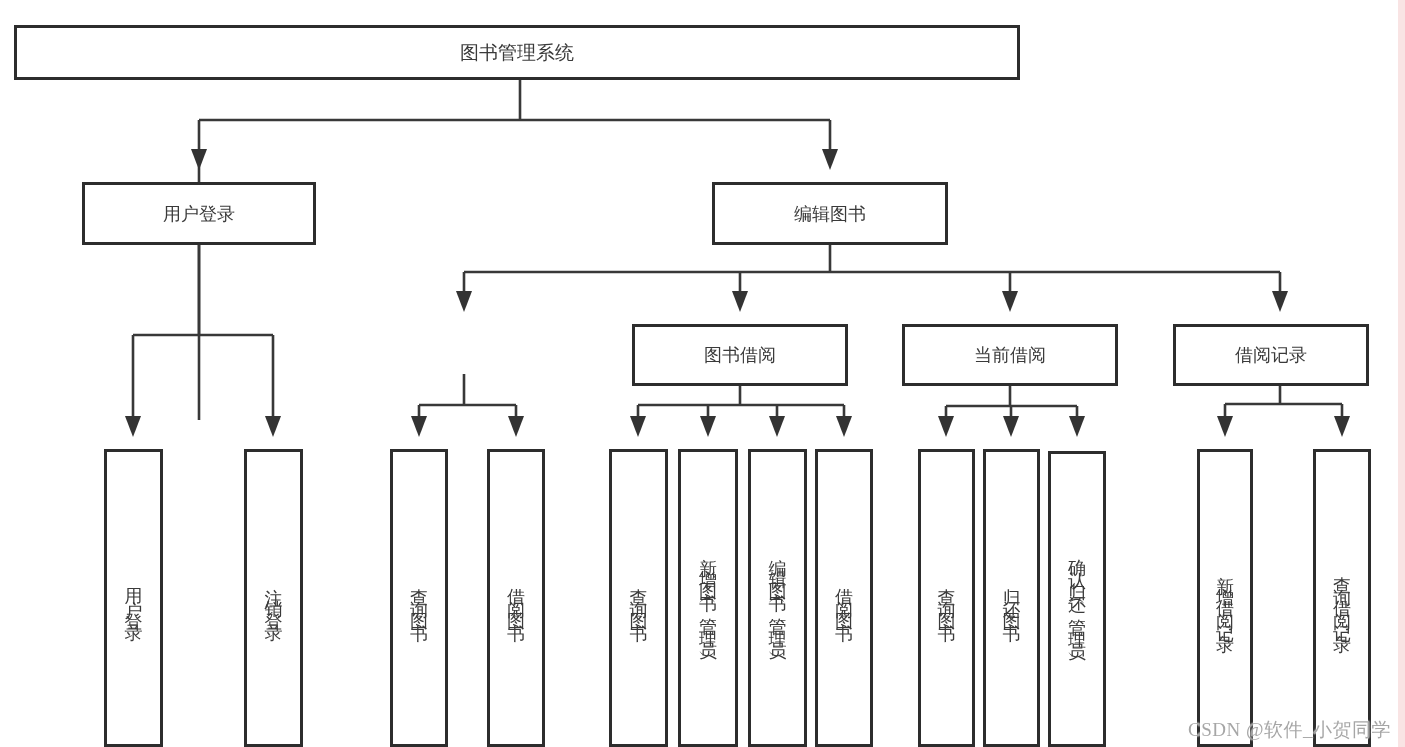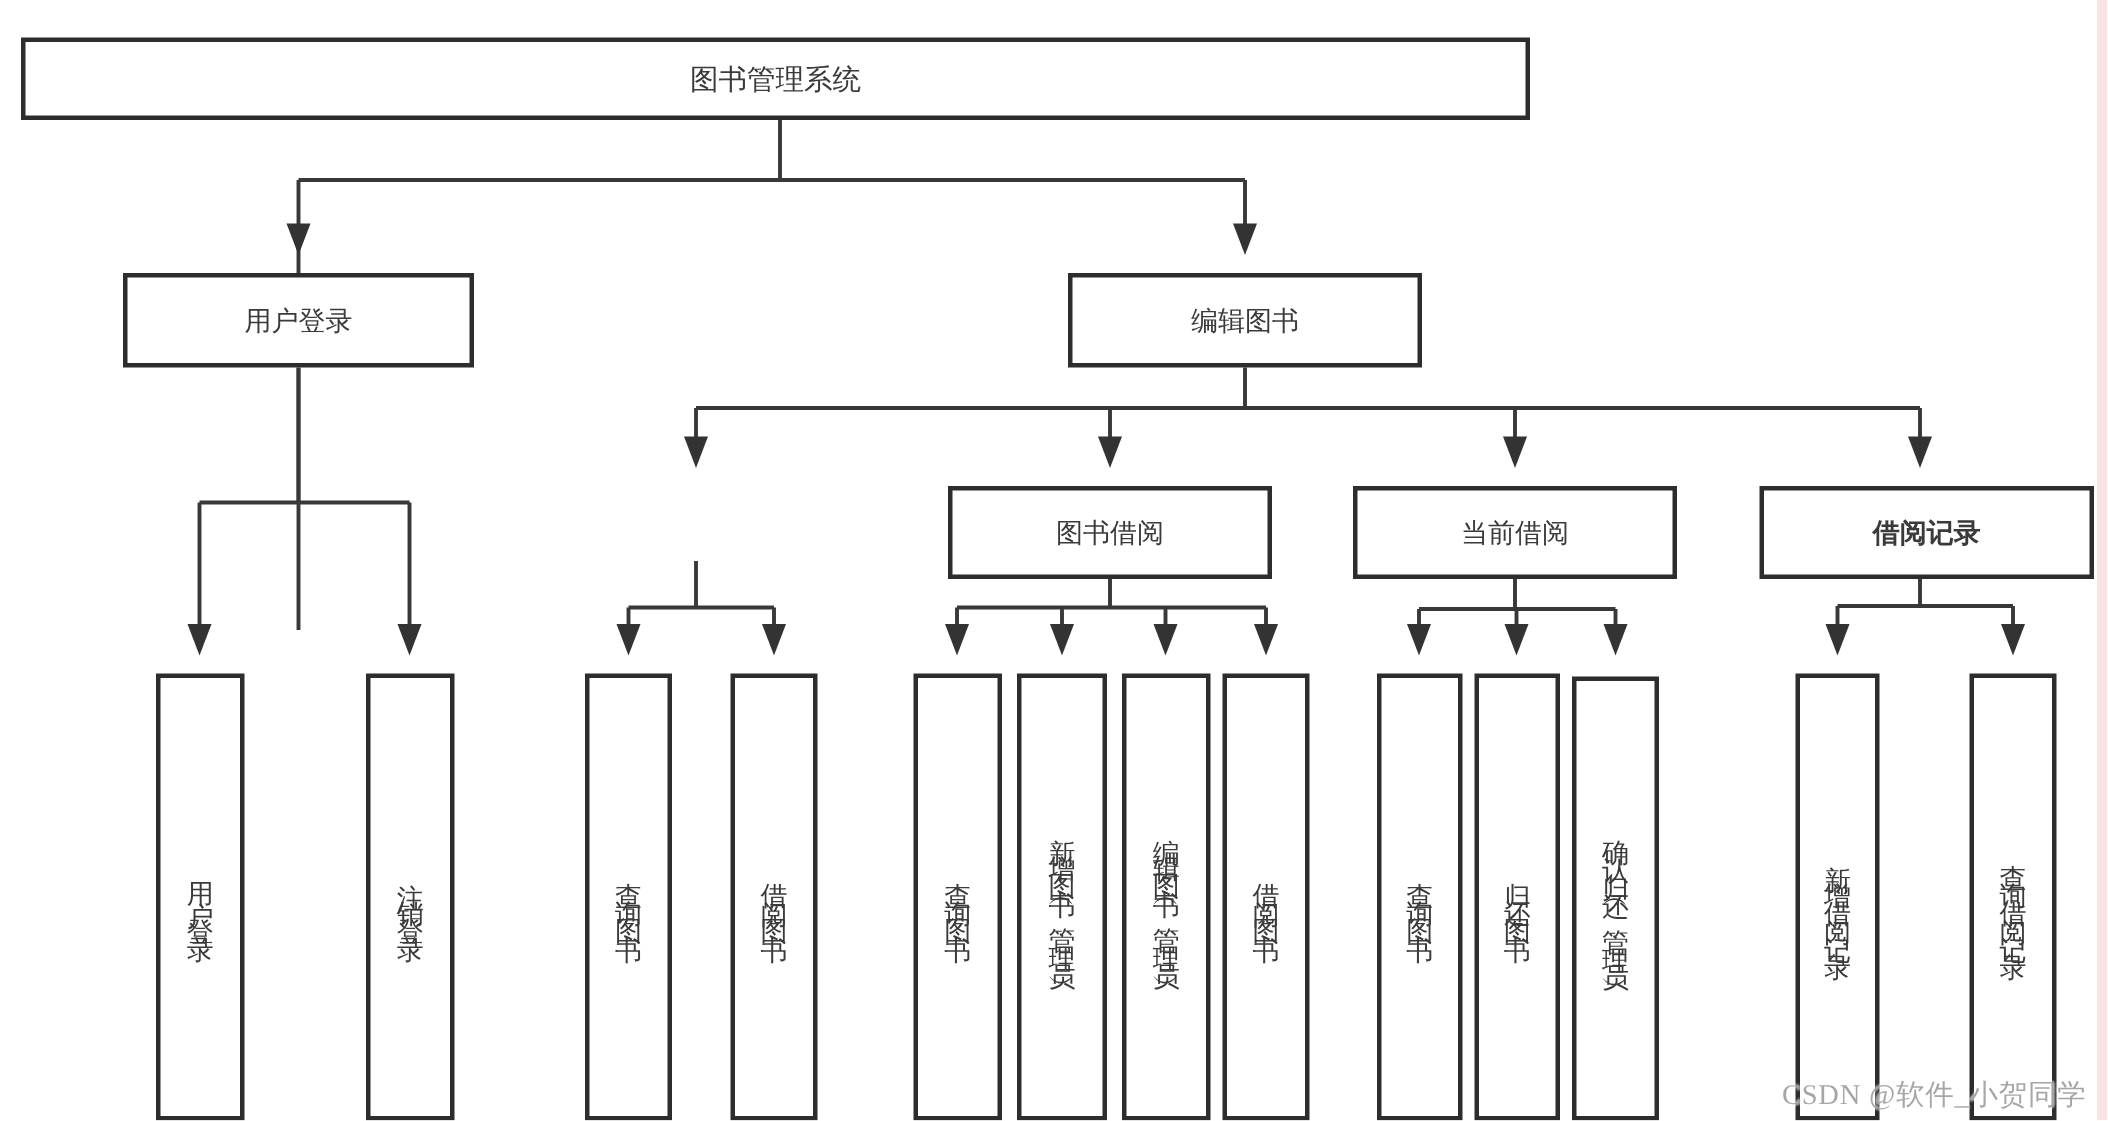--- a/index.html
+++ b/index.html
@@ -116,21 +116,21 @@
   <div class="box" style="left:712px; top:170px; width:236px; height:63px;">
     <span>编辑图书</span>
   </div>
 
   <div class="box" style="left:902px; top:312px; width:216px; height:62px;">
     <span>当前借阅</span>
   </div>
   <div class="box" style="left:632px; top:312px; width:216px; height:62px;">
     <span>图书借阅</span>
   </div>
-  <div class="box" style="left:1173px; top:312px; width:223px; height:62px;font-weight:bold;">
+  <div class="box" style="left:1173px; top:312px; width:196px; height:62px;">
     <span>借阅记录</span>
   </div>
 
   <div class="box vbox" style="left:104px; top:437px; width:59px; height:298px;">
     <span>用户登录</span>
   </div>
   <div class="box vbox" style="left:244px; top:437px; width:59px; height:298px;">
     <span>注销登录</span>
   </div>
 

